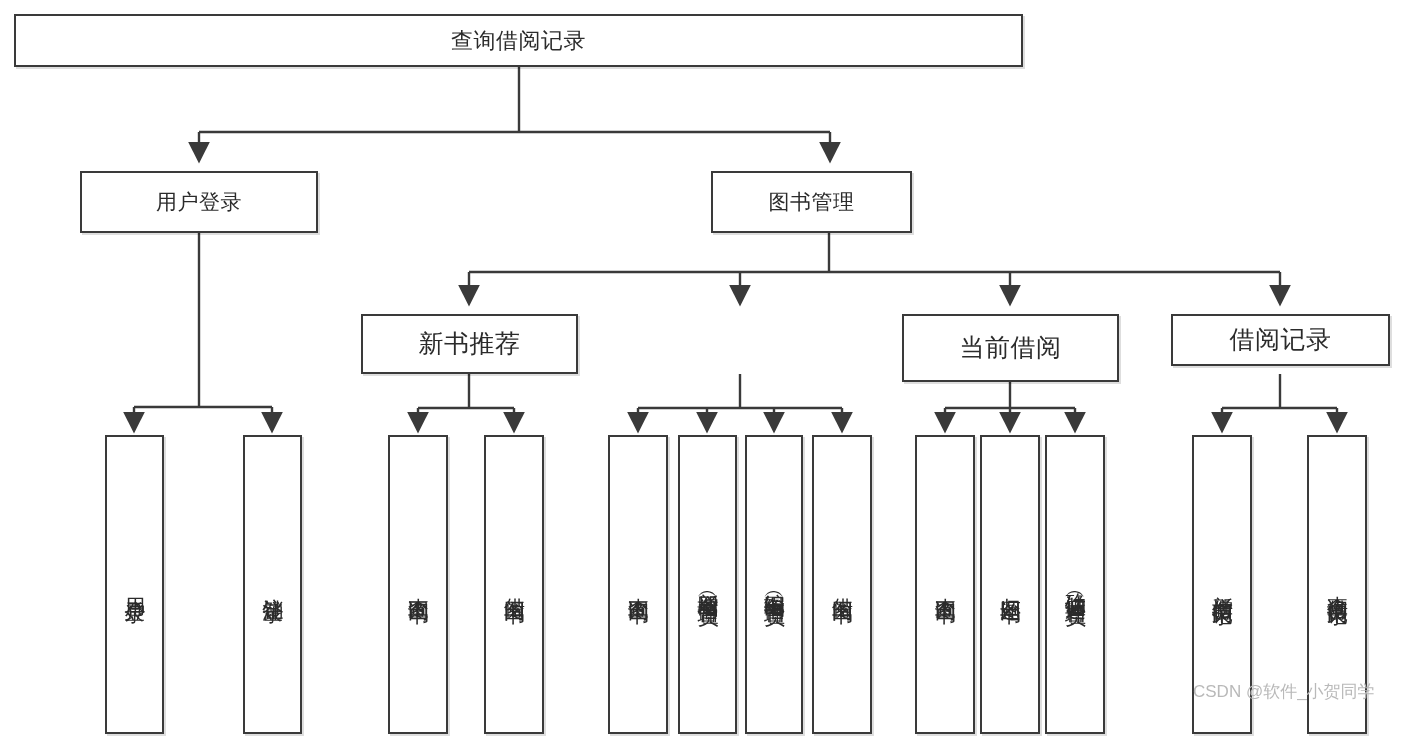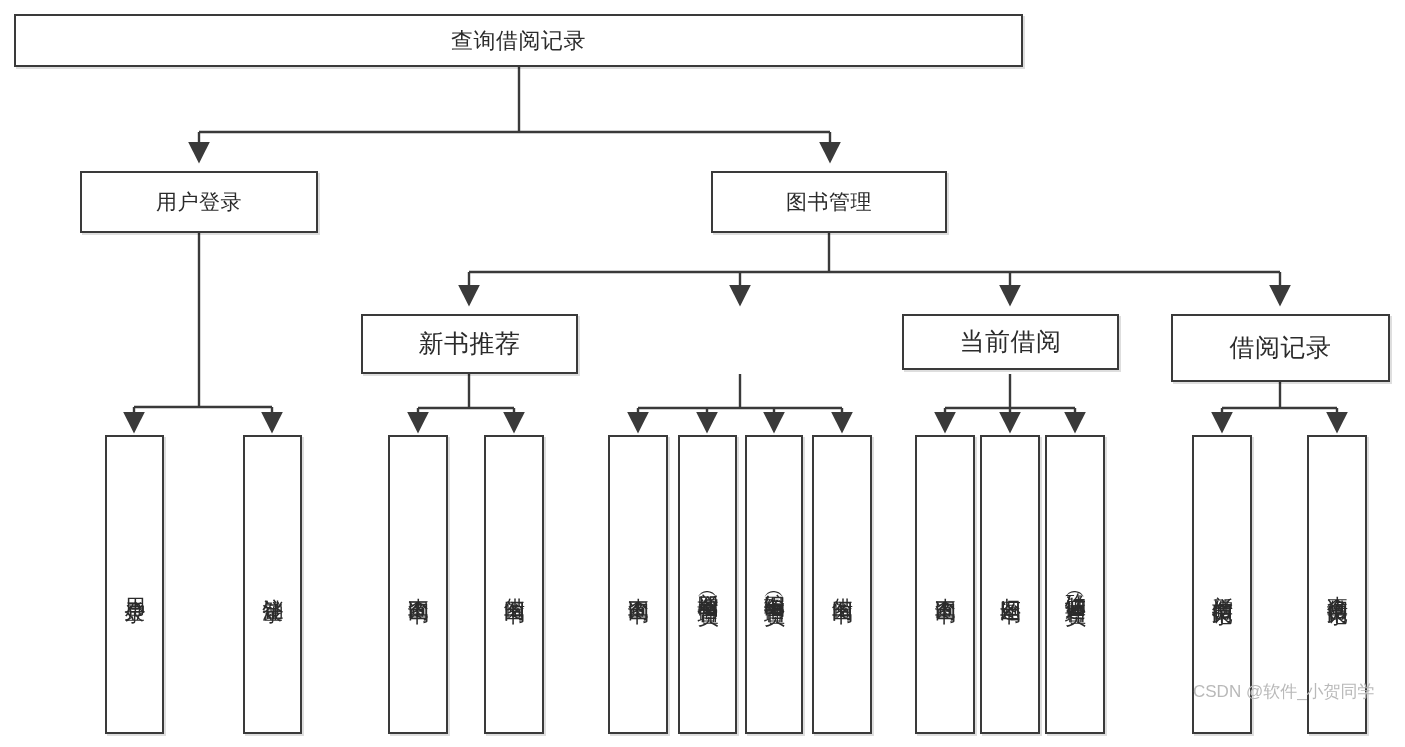--- a/index.html
+++ b/index.html
@@ -121,31 +121,31 @@
     </g>
   </svg>
 
   <div class="node root" style="left: 14px; top: 14px; width: 1009px; height: 53px;">
     <span class="label">查询借阅记录</span>
   </div>
 
   <div class="node level2" style="left: 80px; top: 171px; width: 238px; height: 62px;">
     <span class="label">用户登录</span>
   </div>
-  <div class="node level2" style="left: 711px; top: 171px; width: 236px; height: 62px;">
+  <div class="node level2" style="left: 711px; top: 171px; width: 201px; height: 62px;">
     <span class="label">图书管理</span>
   </div>
 
   <div class="node level3" style="left: 361px; top: 314px; width: 217px; height: 60px;">
     <span class="label">新书推荐</span>
   </div>
-  <div class="node level3" style="left: 902px; top: 314px; width: 217px; height: 56px;">
+  <div class="node level3" style="left: 902px; top: 314px; width: 217px; height: 68px;">
     <span class="label">当前借阅</span>
   </div>
-  <div class="node level3" style="left: 1171px; top: 314px; width: 219px; height: 68px;">
+  <div class="node level3" style="left: 1171px; top: 314px; width: 219px; height: 52px;">
     <span class="label">借阅记录</span>
   </div>
 
   <div class="node leaf" style="left: 105px; top: 435px; width: 59px; height: 299px;">
     <span class="label">用户登录</span>
   </div>
   <div class="node leaf" style="left: 243px; top: 435px; width: 59px; height: 299px;">
     <span class="label">注销登录</span>
   </div>
   <div class="node leaf" style="left: 388px; top: 435px; width: 60px; height: 299px;">

